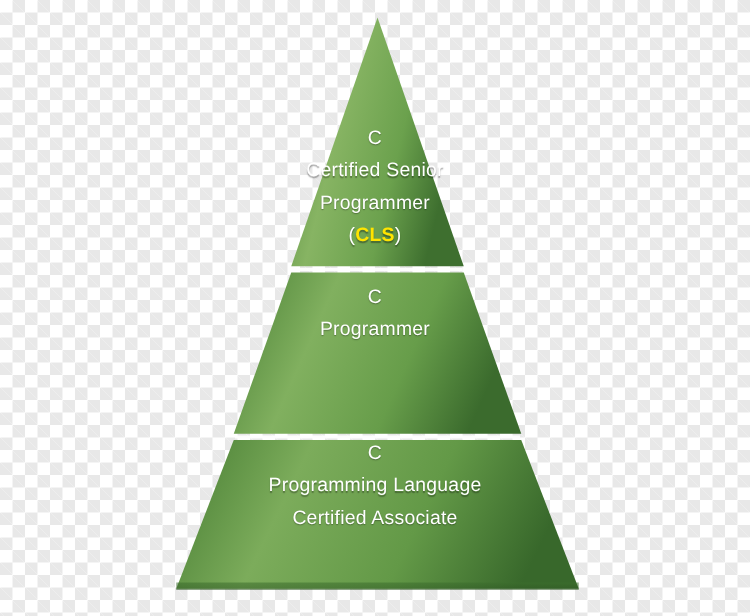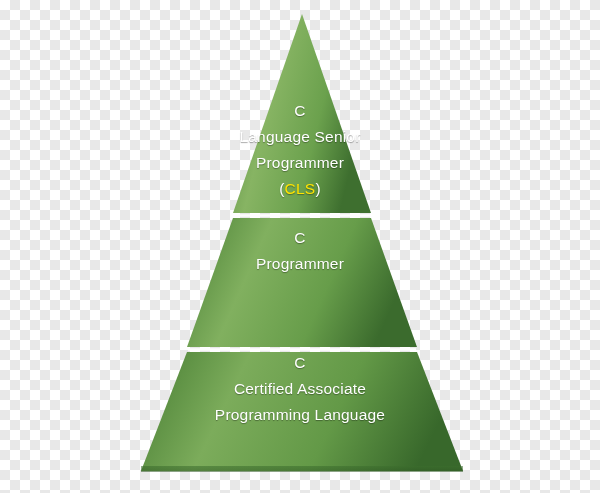--- a/index.html
+++ b/index.html
@@ -50,21 +50,21 @@
     font-family: "Liberation Sans", sans-serif;
     font-size: 15.5px;
     line-height: 26px;
     letter-spacing: 0.2px;
     text-shadow: 0 1px 1px rgba(0,0,0,0.35);
     pointer-events: none;
   }
   .tier-line { display: block; white-space: nowrap; }
   .code {
     color: #ffe400;
-    font-weight: normal;
+    font-weight: bold;
   }
 
   
   #tier-top-text {
     left: 190px;
     top: 98px;
     width: 220px;
   }
   
   #tier-mid-text {
@@ -118,30 +118,30 @@
       <polygon points="187,352 417,352 463,471 141,471" fill="url(#gradBot)"></polygon>
 
       <rect x="141" y="466" width="322" height="6" fill="url(#gradBottomEdge)" opacity="0.55"></rect>
 
       <line x1="234" y1="215.5" x2="370" y2="215.5" stroke="#ffffff" stroke-width="2.4" opacity="0.95"></line>
       <line x1="188" y1="349.5" x2="416" y2="349.5" stroke="#ffffff" stroke-width="2.4" opacity="0.95"></line>
     </svg>
 
     <div class="tier-text" id="tier-top-text">
       <span class="tier-line">C</span>
-      <span class="tier-line">Language Senior</span>
+      <span class="tier-line">Certified Senior</span>
       <span class="tier-line">Programmer</span>
       <span class="tier-line"><span>(</span><span class="code">CLS</span><span>)</span></span>
     </div>
 
     <div class="tier-text" id="tier-mid-text">
       <span class="tier-line">C</span>
       <span class="tier-line">Programmer</span>
     </div>
 
     <div class="tier-text" id="tier-bot-text">
       <span class="tier-line">C</span>
+      <span class="tier-line">Programming Language</span>
       <span class="tier-line">Certified Associate</span>
-      <span class="tier-line">Programming Language</span>
     </div>
 
   </div>
 </div>
 
 </body></html>

